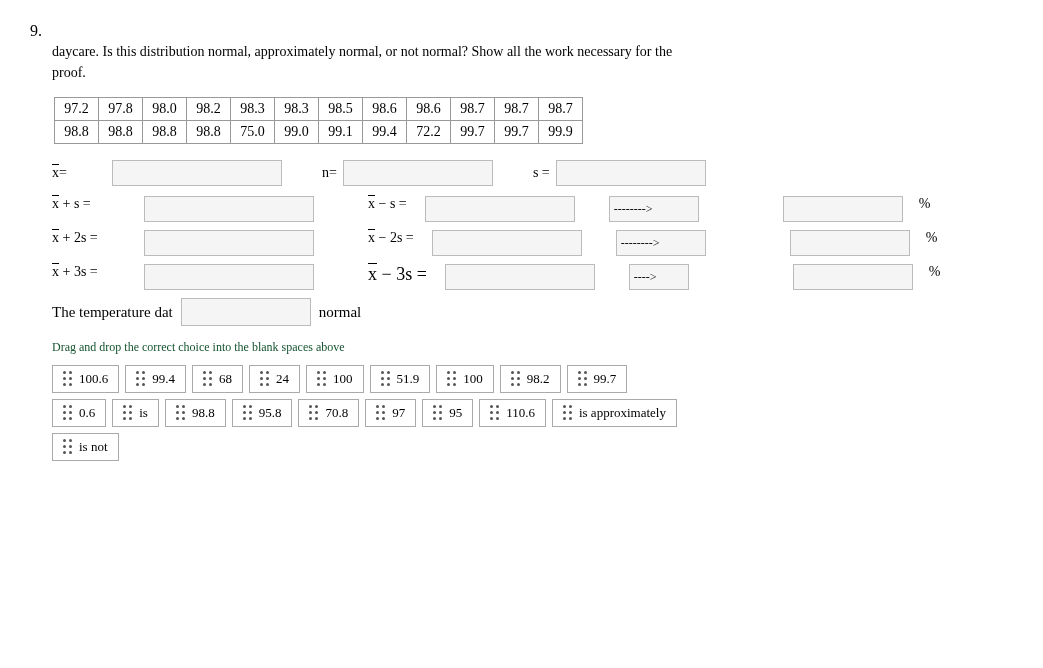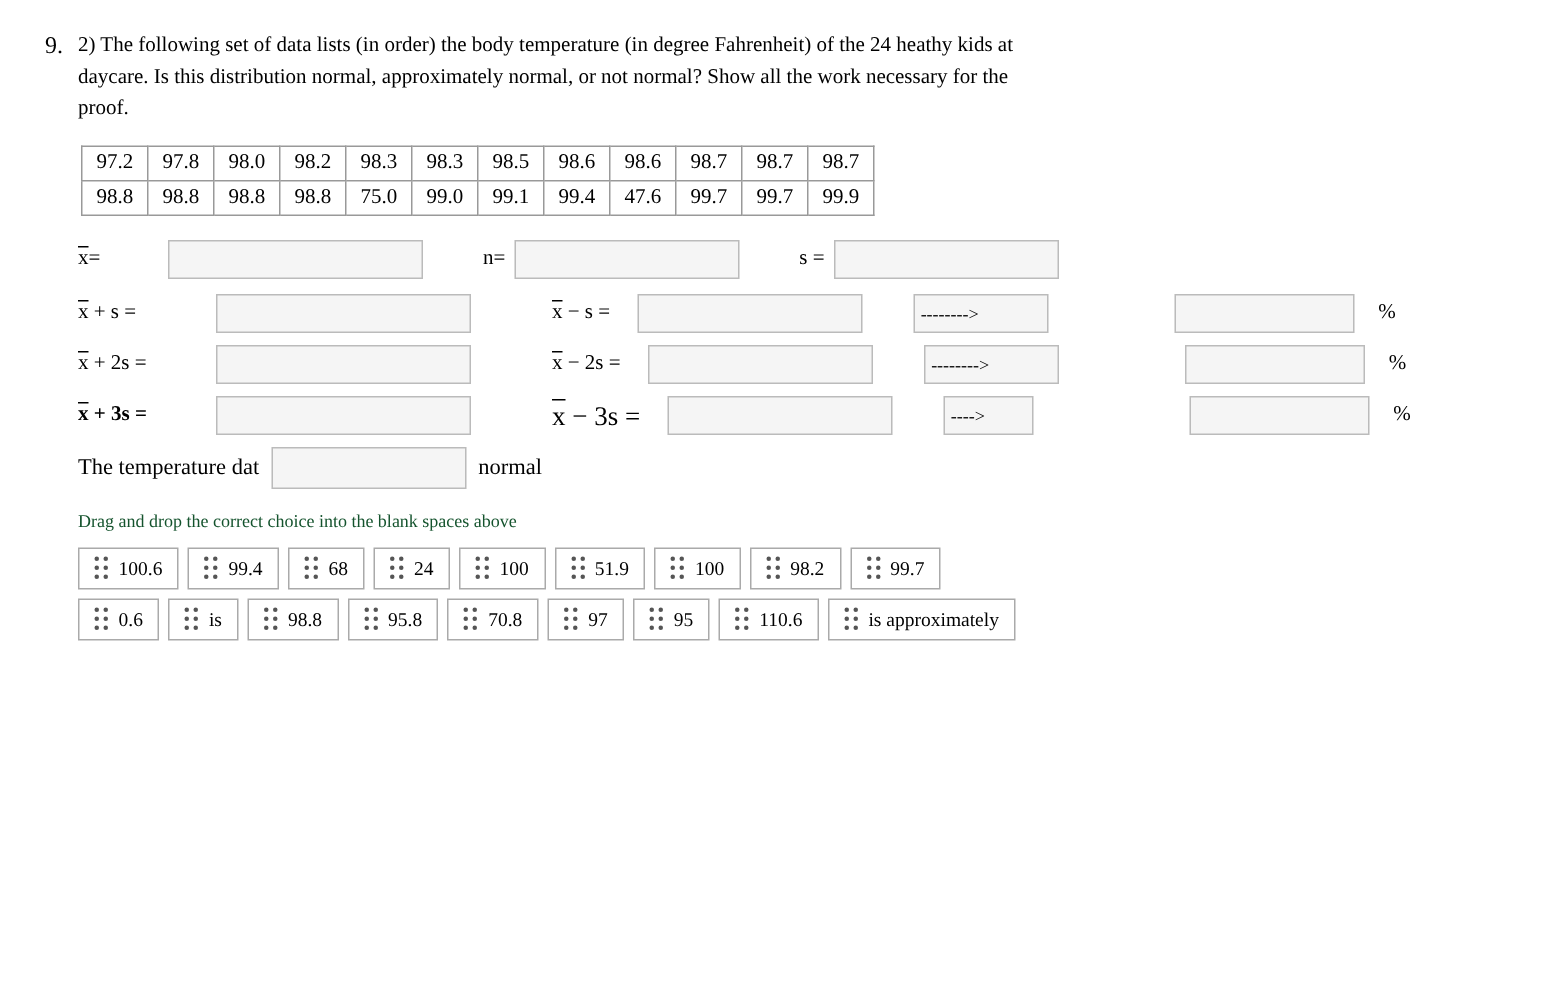--- a/index.html
+++ b/index.html
@@ -32,21 +32,20 @@
     }
     .data-table td {
       border: 1px solid #999;
       padding: 3px 8px;
       text-align: center;
       font-size: 14px;
       min-width: 44px;
     }
     .calc-row {
       display: flex;
-      align-items: center;
       margin-bottom: 8px;
       gap: 12px;
     }
     .input-box {
       border: 1px solid #bbb;
       background: #f5f5f5;
       height: 26px;
       display: inline-block;
     }
     .input-box-wide {
@@ -132,21 +131,21 @@
     }
     .spacer-lg { width: 40px; }
   </style>
 </head>
 <body>
 
 <div style="display:flex; align-items:flex-start;">
   <span class="question-number">9.</span>
   <div style="flex:1;">
     <div class="question-text">
-      <span>2) The following set of data lists (in order) the body temperature (in degree Fahrenheit) of the 24 heathy kids at</span><br>
+      <br>
       <span>daycare. Is this distribution normal, approximately normal, or not normal? Show all the work necessary for the</span><br>
       <span>proof.</span>
     </div>
 
     <table class="data-table">
       <tbody id="table-body">
           <tr>
             <td>97.2</td>
             <td>97.8</td>
             <td>98.0</td>
@@ -162,21 +161,21 @@
           </tr>
           <tr>
             <td>98.8</td>
             <td>98.8</td>
             <td>98.8</td>
             <td>98.8</td>
             <td>75.0</td>
             <td>99.0</td>
             <td>99.1</td>
             <td>99.4</td>
-            <td>47.6</td>
+            <td>72.2</td>
             <td>99.7</td>
             <td>99.7</td>
             <td>99.9</td>
           </tr>
         </tbody>
     </table>
 
     <div class="row1">
       <span style="font-size:14px; min-width:60px;"><span style="text-decoration:overline;">x</span>=</span>
       <div class="input-box input-box-wide"></div>
@@ -208,21 +207,21 @@
       <span style="font-size:14px; margin-right:6px;"><span style="text-decoration:overline;">x</span> − 2s =</span>
       <div class="input-box input-box-medium"></div>
       <span style="width:10px;"></span>
       <div class="arrow-box" style="min-width:90px;font-size:12px;">--------&gt;</div>
       <span style="width:60px;display:inline-block;"></span>
       <div class="input-box input-box-percent"></div>
       <span class="percent-label">%</span>
     </div>
 
     <div class="calc-row">
-      <span style="font-size:14px; min-width:80px;font-weight:bold;"><span style="text-decoration:overline;">x</span> + 3s =</span>
+      <span style="font-size:14px; min-width:80px;"><span style="text-decoration:overline;">x</span> + 3s =</span>
       <div class="input-box input-box-wide"></div>
       <span style="width:30px;display:inline-block;"></span>
       <span style="font-size:18px; margin-right:6px;"><span style="text-decoration:overline;">x</span> − 3s =</span>
       <div class="input-box input-box-medium"></div>
       <span style="width:10px;"></span>
       <div class="arrow-box" style="min-width:60px;font-size:12px;">----&gt;</div>
       <span style="width:80px;display:inline-block;"></span>
       <div class="input-box input-box-percent"></div>
       <span class="percent-label">%</span>
     </div>
@@ -430,14 +429,27 @@
             <span class="chip-dot"></span>
             <span class="chip-dot"></span>
             <span class="chip-dot"></span>
             <span class="chip-dot"></span>
             <span class="chip-dot"></span>
             <span class="chip-dot"></span>
           </span>
           <span>is approximately</span>
         </div>
       </div>
+    <div class="chip-row" id="chip-row-3">
+        <div class="chip">
+          <span class="chip-dots">
+            <span class="chip-dot"></span>
+            <span class="chip-dot"></span>
+            <span class="chip-dot"></span>
+            <span class="chip-dot"></span>
+            <span class="chip-dot"></span>
+            <span class="chip-dot"></span>
+          </span>
+          <span>is not</span>
+        </div>
+      </div>
   </div>
 </div>
 
 </body></html>

